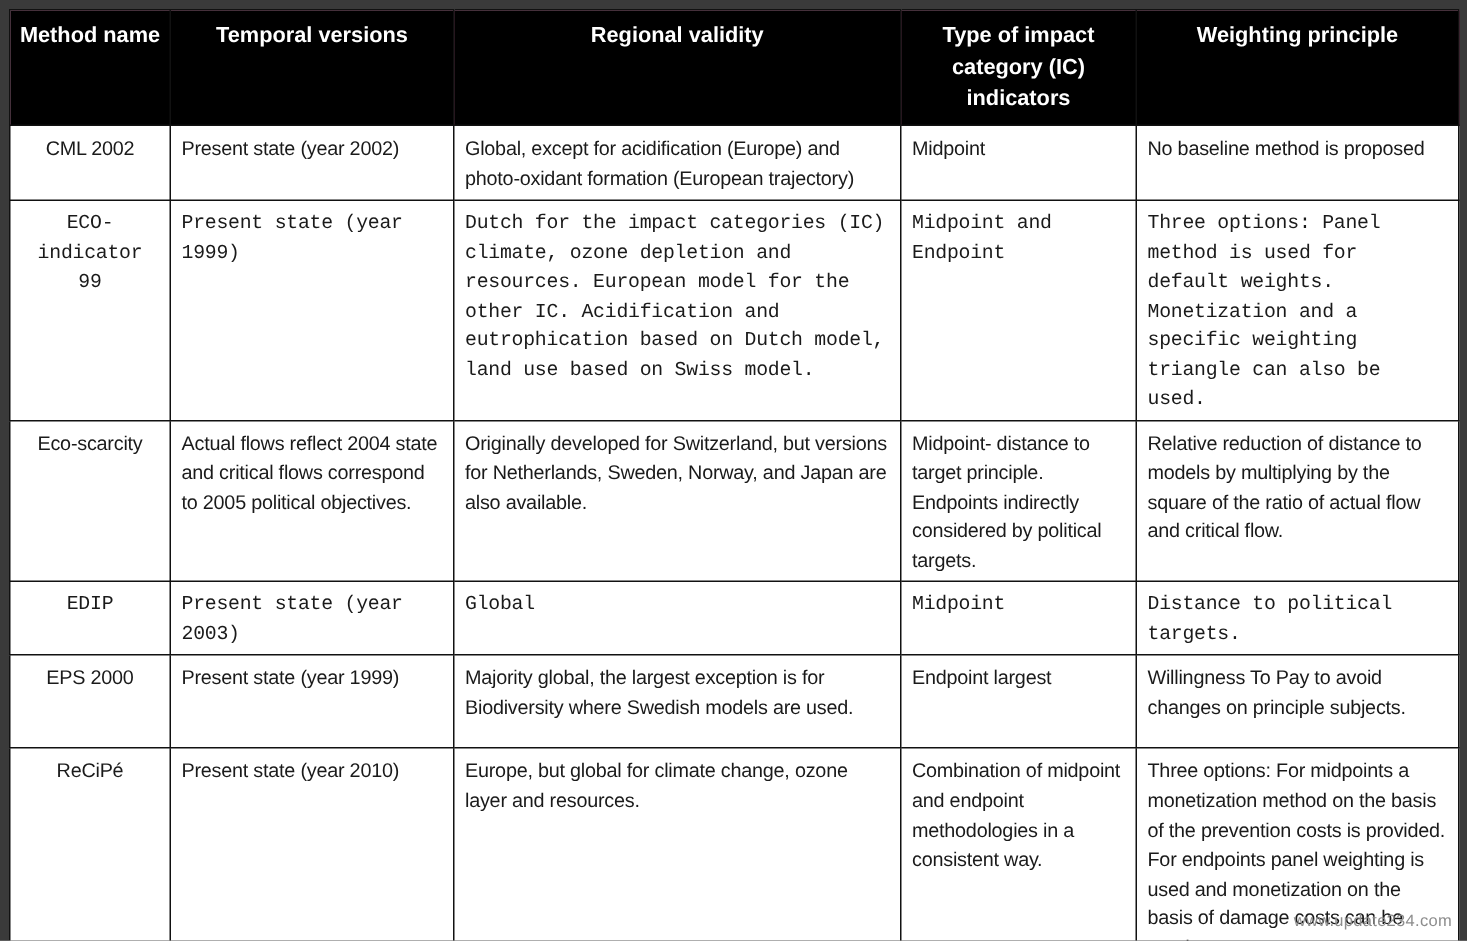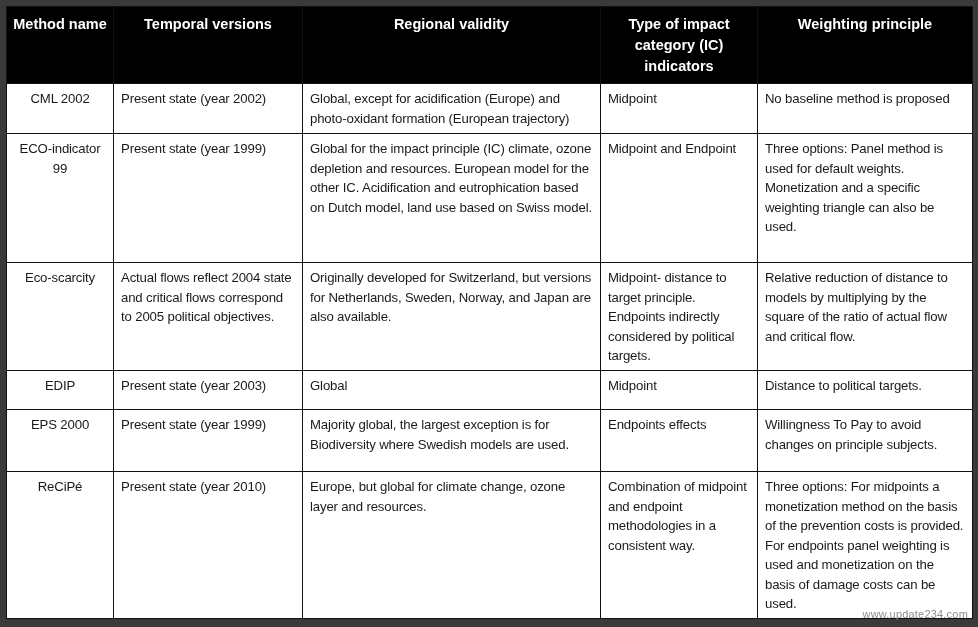--- a/index.html
+++ b/index.html
@@ -81,23 +81,23 @@
 
   
   col.c0 { width: 107px; }
   col.c1 { width: 189px; }
   col.c2 { width: 298px; }
   col.c3 { width: 157px; }
   col.c4 { width: 215px; }
 
   
   tr.r-cml     td { height: 50px; }
-  tr.r-eco99   td { height: 129px; }
+  tr.r-eco99   td { height: 129px; font-family: Liberation Mono, monospace; }
   tr.r-ecosc   td { height: 106px; }
-  tr.r-edip    td { height: 39px; }
+  tr.r-edip    td { height: 39px; font-family: Liberation Mono, monospace; }
   tr.r-eps     td { height: 62px; }
   tr.r-recipe  td { height: 146px; }
 
   
   #watermark {
     position: absolute;
     right: 10px;
     bottom: 7px;
     font-size: 11px;
     color: #8d8d8d;
@@ -135,21 +135,21 @@
           <td class="method-name">CML 2002</td>
           <td>Present state (year 2002)</td>
           <td>Global, except for acidification (Europe) and photo-oxidant formation (European trajectory)</td>
           <td>Midpoint</td>
           <td>No baseline method is proposed</td>
         </tr>
 
         <tr class="r-eco99">
           <td class="method-name">ECO-indicator 99</td>
           <td>Present state (year 1999)</td>
-          <td>Global for the impact principle (IC) climate, ozone depletion and resources. European model for the other IC. Acidification and eutrophication based on Dutch model, land use based on Swiss model.</td>
+          <td>Dutch for the impact categories (IC) climate, ozone depletion and resources. European model for the other IC. Acidification and eutrophication based on Dutch model, land use based on Swiss model.</td>
           <td>Midpoint and Endpoint</td>
           <td>Three options: Panel method is used for default weights. Monetization and a specific weighting triangle can also be used.</td>
         </tr>
 
         <tr class="r-ecosc">
           <td class="method-name">Eco-scarcity</td>
           <td>Actual flows reflect 2004 state and critical flows correspond to 2005 political objectives.</td>
           <td>Originally developed for Switzerland, but versions for Netherlands, Sweden, Norway, and Japan are also available.</td>
           <td>Midpoint- distance to target principle. Endpoints indirectly considered by political targets.</td>
           <td>Relative reduction of distance to models by multiplying by the square of the ratio of actual flow and critical flow.</td>
@@ -160,21 +160,21 @@
           <td>Present state (year 2003)</td>
           <td>Global</td>
           <td>Midpoint</td>
           <td>Distance to political targets.</td>
         </tr>
 
         <tr class="r-eps">
           <td class="method-name">EPS 2000</td>
           <td>Present state (year 1999)</td>
           <td>Majority global, the largest exception is for Biodiversity where Swedish models are used.</td>
-          <td>Endpoints effects</td>
+          <td>Endpoint largest</td>
           <td>Willingness To Pay to avoid changes on principle subjects.</td>
         </tr>
 
         <tr class="r-recipe">
           <td class="method-name">ReCiPé</td>
           <td>Present state (year 2010)</td>
           <td>Europe, but global for climate change, ozone layer and resources.</td>
           <td>Combination of midpoint and endpoint methodologies in a consistent way.</td>
           <td>Three options: For midpoints a monetization method on the basis of the prevention costs is provided. For endpoints panel weighting is used and monetization on the basis of damage costs can be used.</td>
         </tr>

